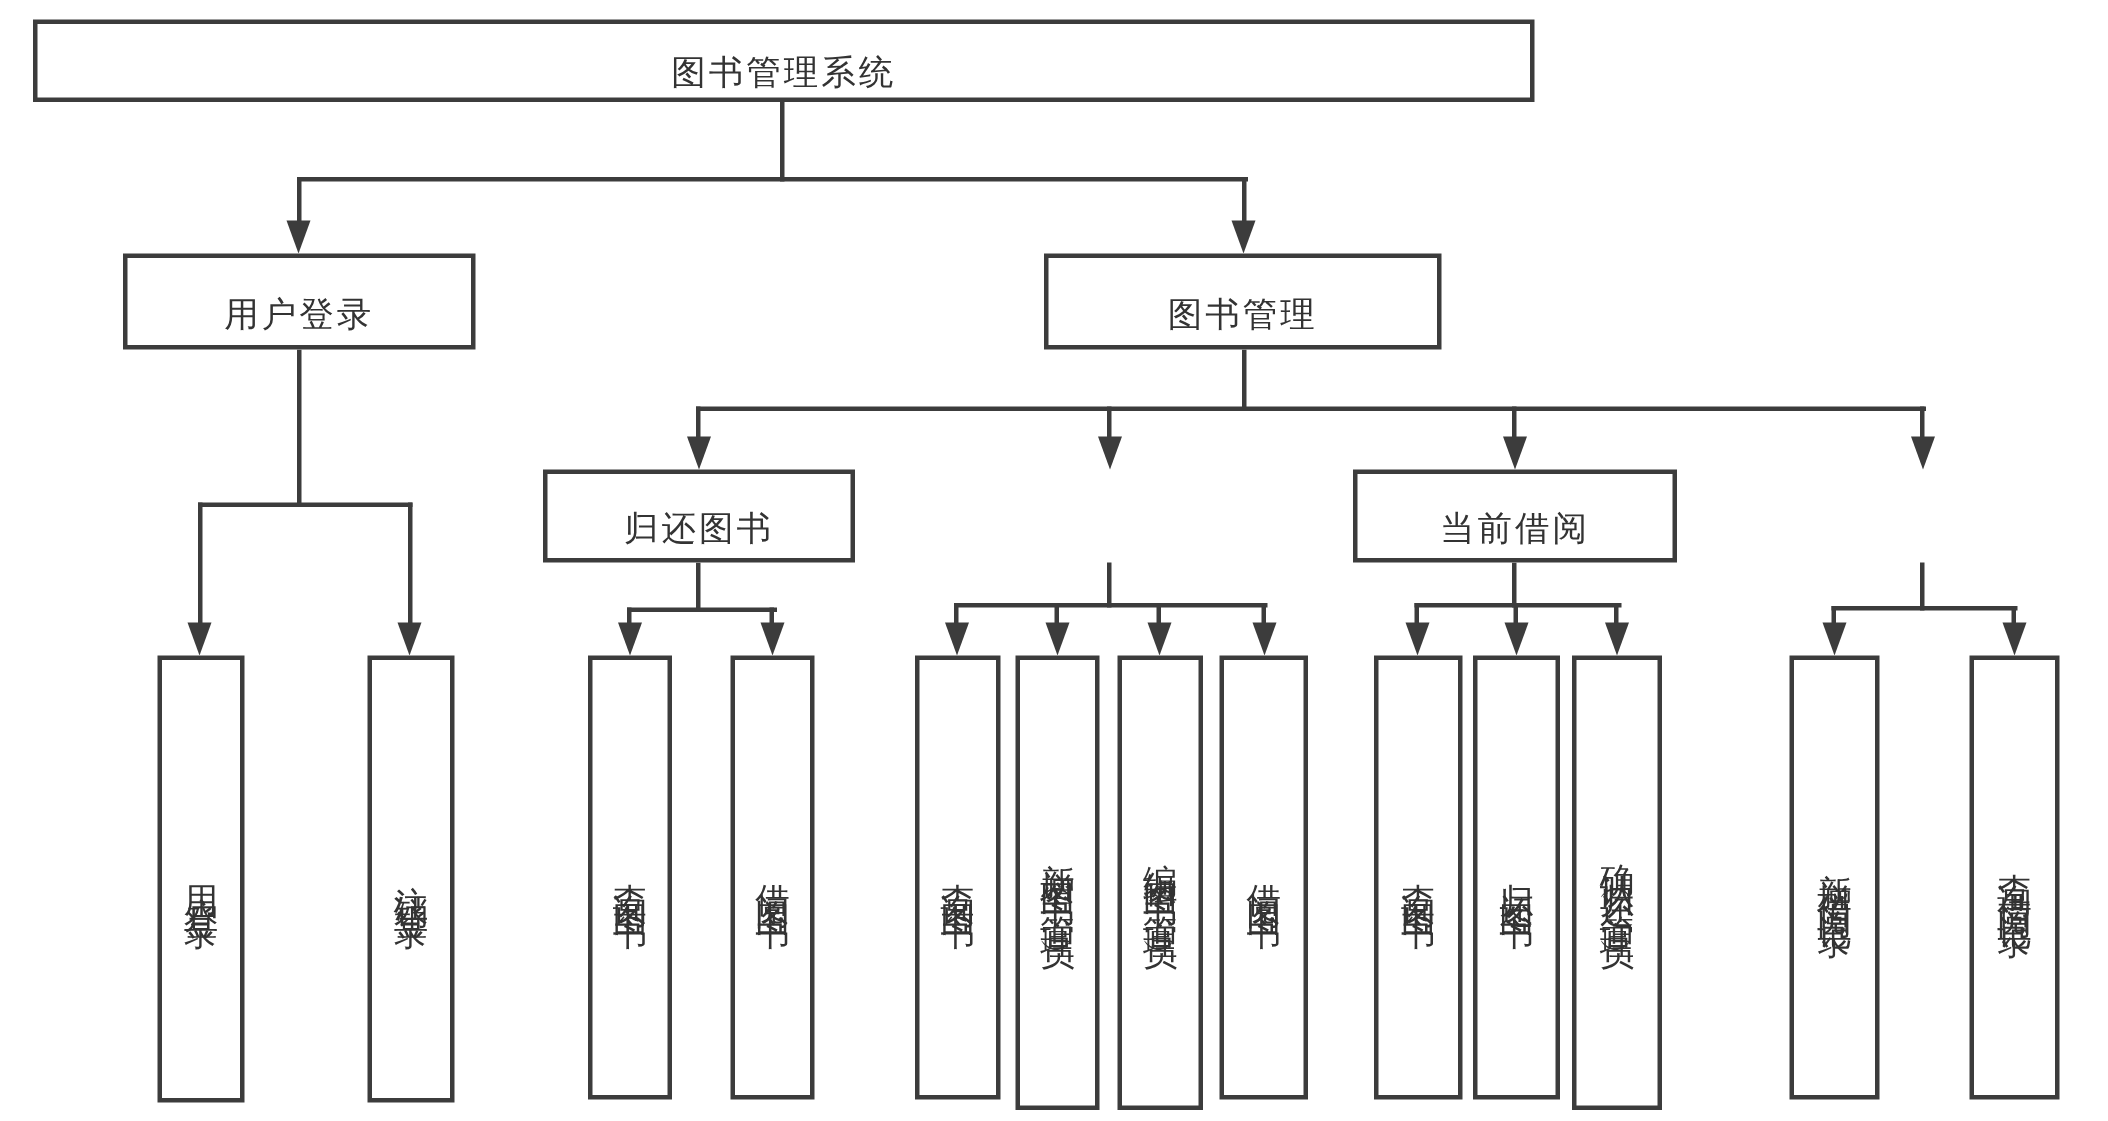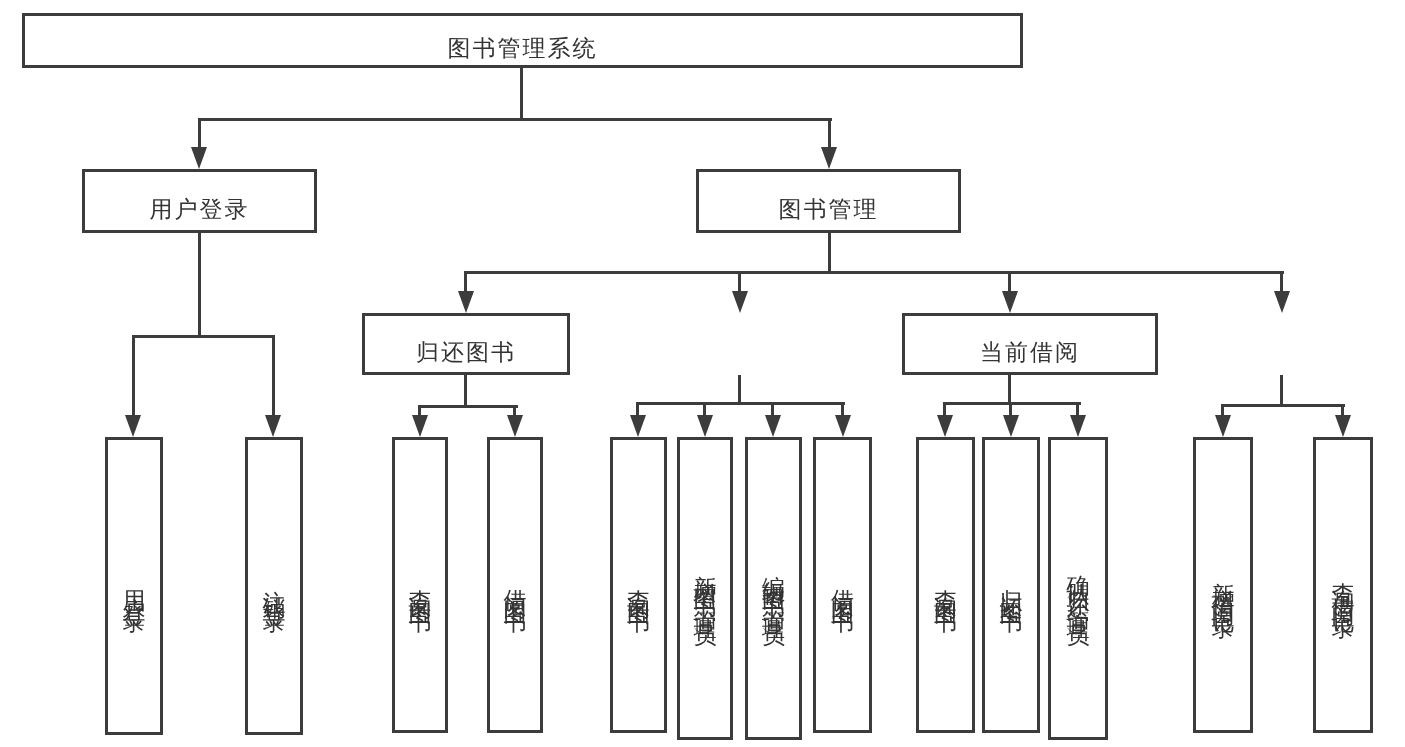--- a/index.html
+++ b/index.html
@@ -62,21 +62,21 @@
   <div class="vl" style="left:738px;top:271px;width:3px;height:22px"></div>
   <div class="ah" style="left:732px;top:291px"></div>
   <div class="vl" style="left:1008px;top:271px;width:3px;height:22px"></div>
   <div class="ah" style="left:1002px;top:291px"></div>
   <div class="vl" style="left:1280px;top:271px;width:3px;height:22px"></div>
   <div class="ah" style="left:1274px;top:291px"></div>
 
   <div class="node h" style="left:362px;top:313px;width:208px;height:62px">
     <span>归还图书</span>
   </div>
-  <div class="node h" style="left:902px;top:313px;width:256px;height:62px">
+  <div class="node h" style="left:902px;top:313px;width:216px;height:62px">
     <span>当前借阅</span>
   </div>
 
   <div class="vl" style="left:464px;top:375px;width:3px;height:33px"></div>
   <div class="hl" style="left:418px;top:405px;width:100px;height:3px"></div>
   <div class="vl" style="left:418px;top:405px;width:3px;height:12px"></div>
   <div class="ah" style="left:412px;top:415px"></div>
   <div class="vl" style="left:513px;top:405px;width:3px;height:12px"></div>
   <div class="ah" style="left:507px;top:415px"></div>
 

